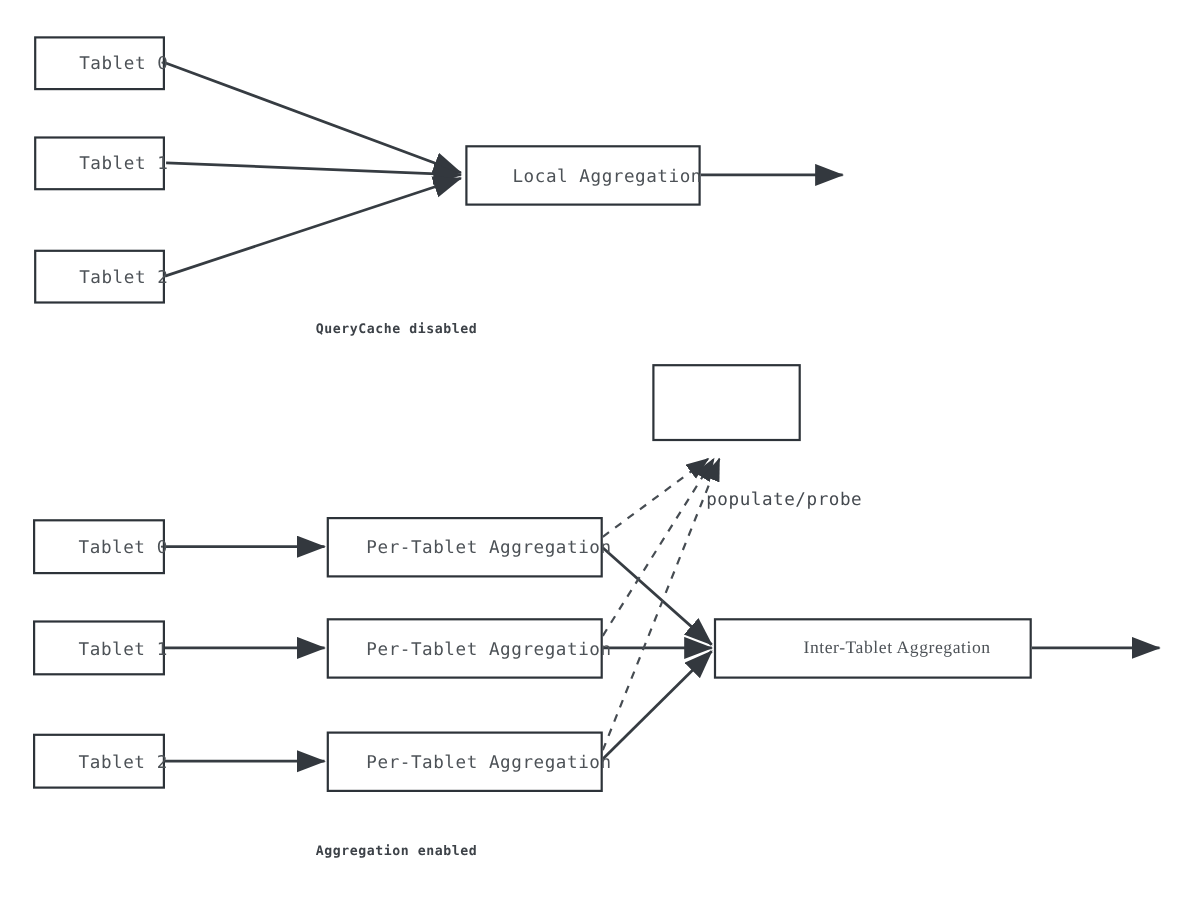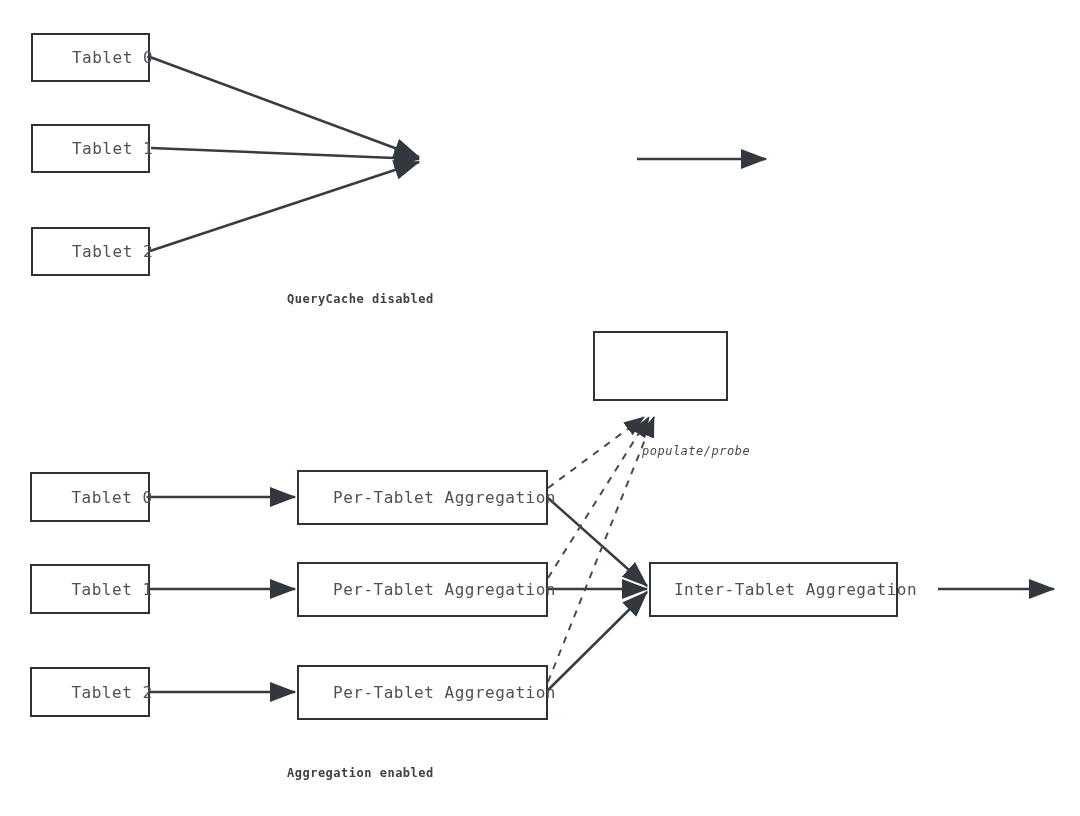--- a/index.html
+++ b/index.html
@@ -41,22 +41,21 @@
   .caption {
     position: absolute;
     font-size: 12px;
     font-weight: bold;
     color: #3d4248;
     letter-spacing: 0.5px;
     white-space: nowrap;
   }
   .edge-label {
     position: absolute;
-    font-size: 12px;
-    font-style: italic;
+    font-size: 16px;
     color: #44494f;
     letter-spacing: 0.5px;
     white-space: nowrap;
   }
 </style>
 </head>
 <body>
 
 <div class="canvas">
 
@@ -88,20 +87,23 @@
 
   <div class="node" style="left:31px; top:33px; width:119px; height:49px;">
     <span>Tablet 0</span>
   </div>
   <div class="node" style="left:31px; top:124px; width:119px; height:49px;">
     <span>Tablet 1</span>
   </div>
   <div class="node" style="left:31px; top:227px; width:119px; height:49px;">
     <span>Tablet 2</span>
   </div>
+  <div class="node" style="left:423px; top:132px; width:214px; height:55px;">
+    <span>Local Aggregation</span>
+  </div>
   <div class="caption" style="left:287px; top:292px;">QueryCache disabled</div>
 
   <div class="node" style="left:593px; top:331px; width:135px; height:70px;"></div>
   <div class="edge-label" style="left:642px; top:444px;">populate/probe</div>
 
   <div class="node" style="left:30px; top:472px; width:120px; height:50px;">
     <span>Tablet 0</span>
   </div>
   <div class="node" style="left:30px; top:564px; width:120px; height:50px;">
     <span>Tablet 1</span>
@@ -113,19 +115,19 @@
   <div class="node" style="left:297px; top:470px; width:251px; height:55px;">
     <span>Per-Tablet Aggregation</span>
   </div>
   <div class="node" style="left:297px; top:562px; width:251px; height:55px;">
     <span>Per-Tablet Aggregation</span>
   </div>
   <div class="node" style="left:297px; top:665px; width:251px; height:55px;">
     <span>Per-Tablet Aggregation</span>
   </div>
 
-  <div class="node" style="left:649px; top:562px; width:249px; height:55px;">
+  <div class="node" style="left:649px; top:562px; width:289px; height:55px;font-family:Liberation Serif, serif;">
     <span>Inter-Tablet Aggregation</span>
   </div>
 
   <div class="caption" style="left:287px; top:766px;">Aggregation enabled</div>
 
 </div>
 
 </body></html>

